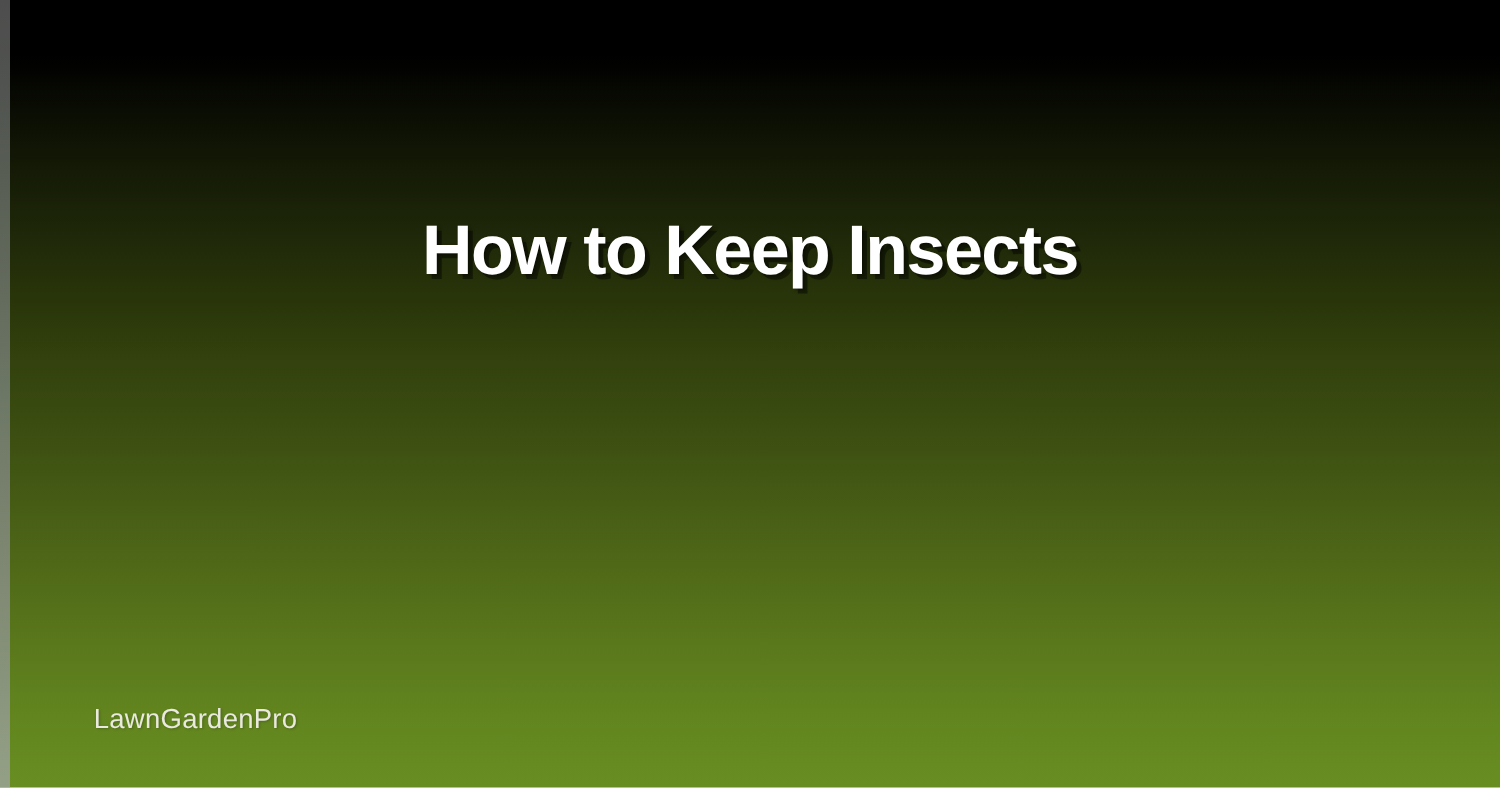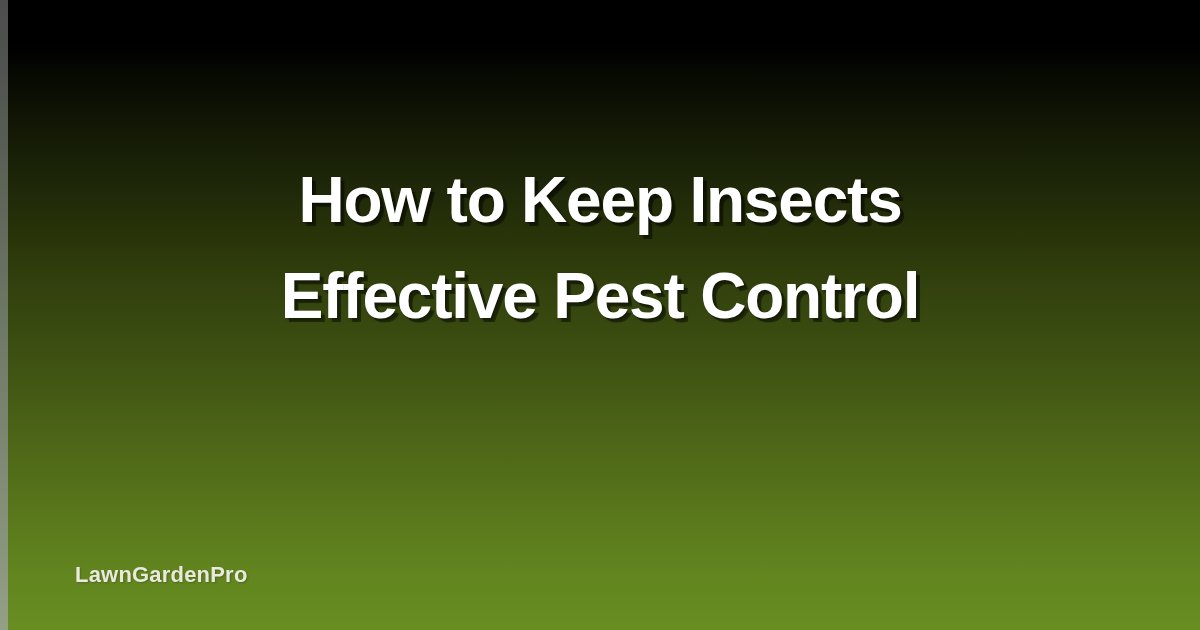--- a/index.html
+++ b/index.html
@@ -66,50 +66,49 @@
     left: 60px;
     right: 60px;
     top: 152px;
   }
 
   .title-line {
     display: block;
     color: #ffffff;
     font-family: "Liberation Sans", sans-serif;
     font-weight: bold;
-    font-size: 64px;
+    font-size: 56px;
     line-height: 96px;
     letter-spacing: -1.2px;
     text-align: center;
     white-space: nowrap;
     text-shadow:
       4px 4px 0 rgba(0, 0, 0, 0.42),
       2px 2px 3px rgba(0, 0, 0, 0.35);
   }
 
   #site-name {
     position: absolute;
     left: 75px;
     top: 562px;
     color: #e9e9dd;
     font-family: "Liberation Sans", sans-serif;
-    font-weight: bold;
+    font-weight: normal;
     font-size: 22px;
     line-height: 26px;
     letter-spacing: 0.2px;
     text-shadow: 1px 1px 2px rgba(0, 0, 0, 0.22);
   }
 </style>
 </head>
 <body>
 
 <div id="og-card">
 
   <div id="left-edge-strip"></div>
 
   <div id="title-block">
     <span class="title-line">How to Keep Insects</span>
-    <span class="title-line">Effective Pest Control</span>
   </div>
 
   <div id="site-name">LawnGardenPro</div>
 
 </div>
 
 </body></html>

